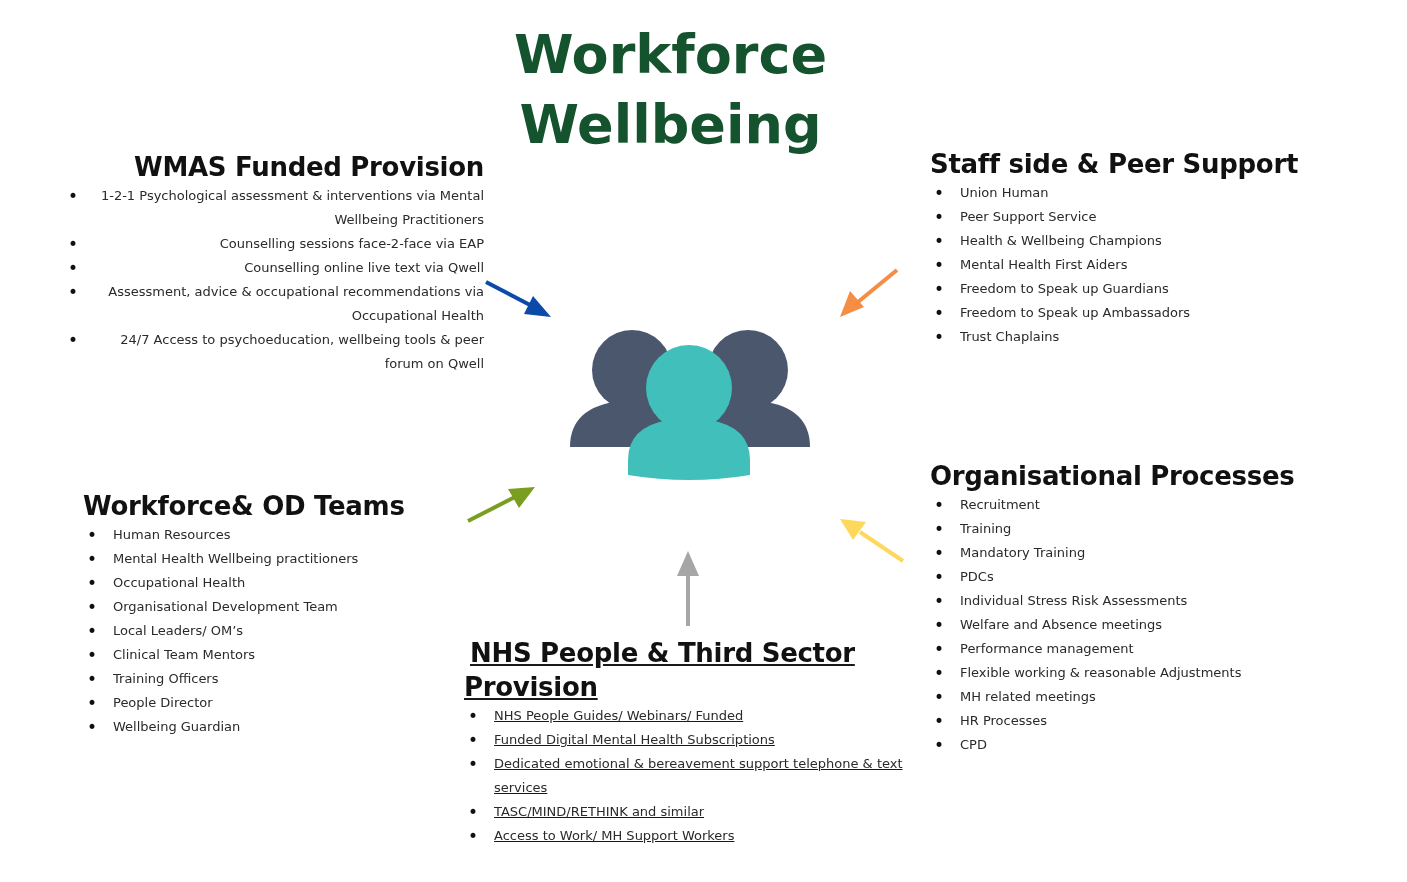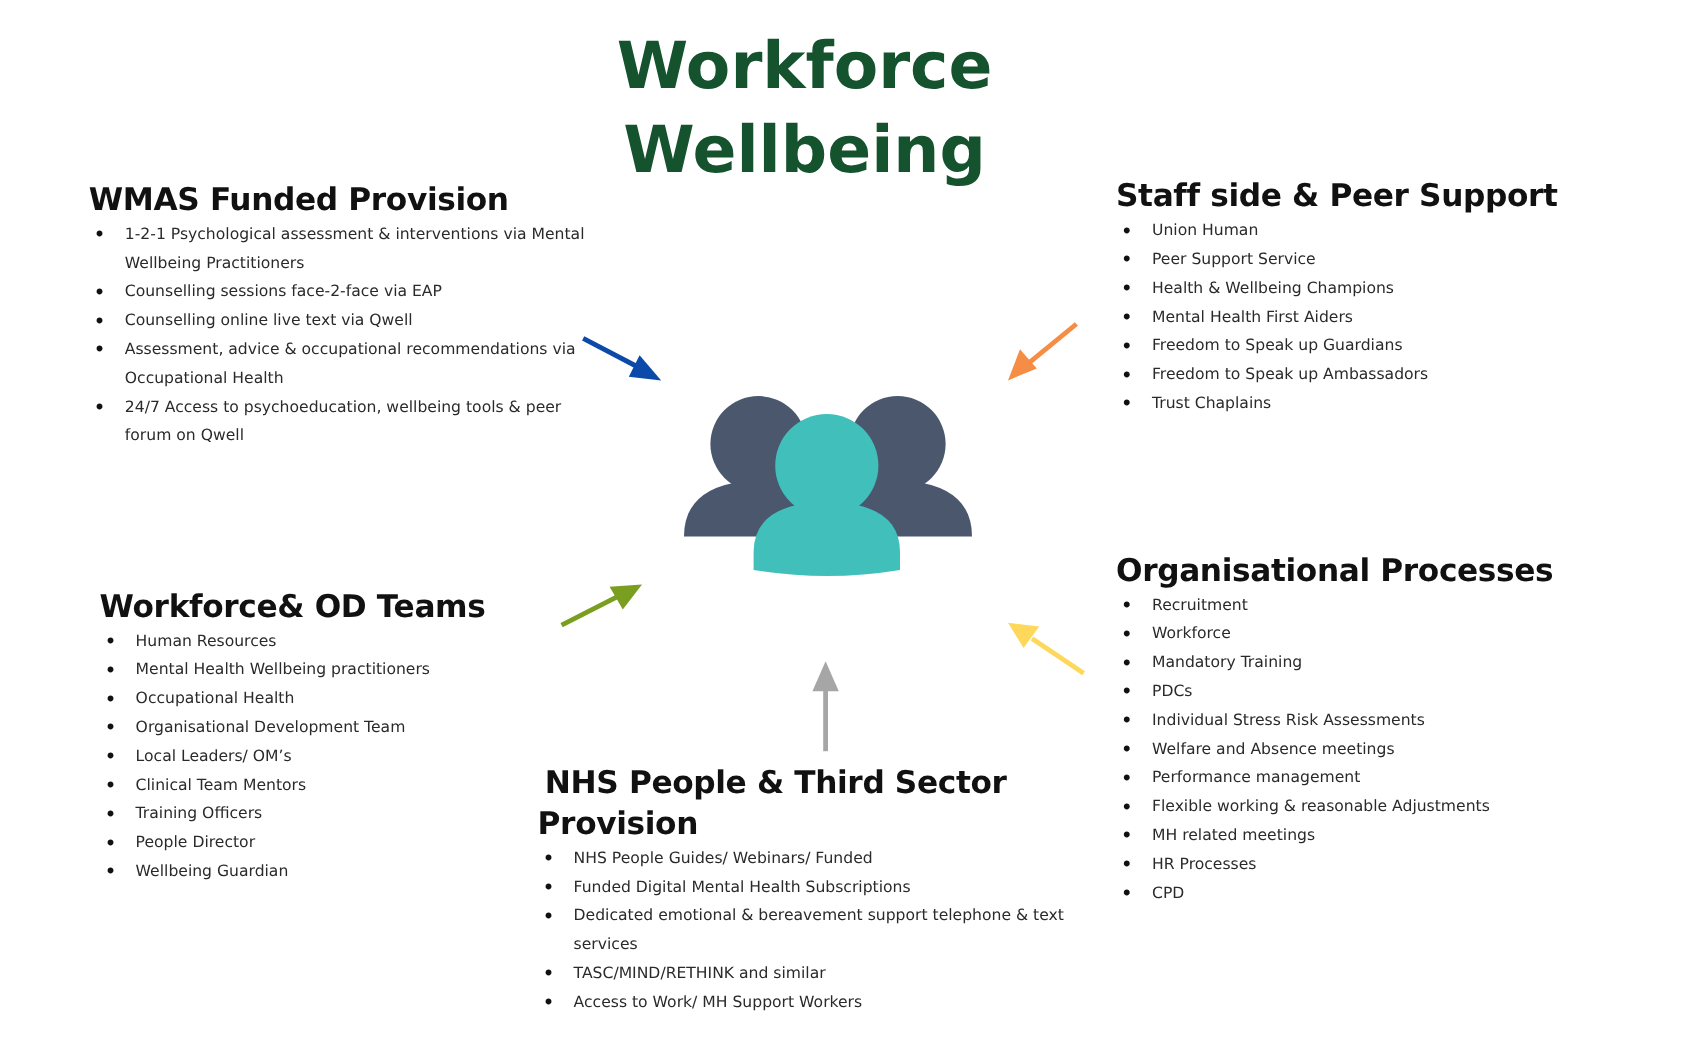--- a/index.html
+++ b/index.html
@@ -8,25 +8,25 @@
     .title { position: absolute; left: 388px; top: 20px; width: 565px; text-align: center;
              font-family: "DejaVu Sans", sans-serif; font-weight: bold; font-size: 54px;
              color: #14532d; letter-spacing: 0px; margin: 0; line-height: 70px; }
     .section { position: absolute; }
     .section h2 { margin: 0; font-family: "DejaVu Sans", sans-serif; font-weight: bold;
                   font-size: 26px; color: #111; line-height: 34px; letter-spacing: -0.3px; }
     .section ul { margin: 0; padding: 0; list-style: none; }
     .section li { position: relative; font-family: "DejaVu Sans", sans-serif; font-size: 13px;
                   line-height: 24px; color: #2a2a2a; padding-left: 30px; }
     .section li::before { content: "\2022"; position: absolute; left: 4px; top: 0; color: #111; font-size: 17px; }
-    #sec-wmas { left: 74px; top: 150px; width: 420px; }
+    #sec-wmas { left: 64px; top: 150px; width: 420px; text-align: right; }
     #sec-staff { left: 930px; top: 147px; width: 420px; }
     #sec-workforce { left: 83px; top: 489px; width: 400px; }
     #sec-org { left: 930px; top: 459px; width: 470px; }
-    #sec-nhs { left: 448px; top: 636px; width: 440px; }
+    #sec-nhs { left: 464px; top: 636px; width: 440px; text-decoration: underline; }
     #sec-nhs h2.first { padding-left: 6px; }
     .arrows { position: absolute; left: 0; top: 0; width: 1407px; height: 882px; pointer-events: none; }
     .people { position: absolute; left: 565px; top: 315px; width: 250px; height: 170px; }
   </style>
 </head>
 <body>
 
 <h1 class="title">Workforce Wellbeing</h1>
 
 <svg class="arrows" viewBox="0 0 1407 882">
@@ -101,21 +101,21 @@
     <li>Training Officers</li>
     <li>People Director</li>
     <li>Wellbeing Guardian</li>
   </ul>
 </div>
 
 <div class="section" id="sec-org">
   <h2>Organisational Processes</h2>
   <ul>
     <li>Recruitment</li>
-    <li>Workforce</li>
+    <li>Training</li>
     <li>Mandatory Training</li>
     <li>PDCs</li>
     <li>Individual Stress Risk Assessments</li>
     <li>Welfare and Absence meetings</li>
     <li>Performance management</li>
     <li>Flexible working &amp; reasonable Adjustments</li>
     <li>MH related meetings</li>
     <li>HR Processes</li>
     <li>CPD</li>
   </ul>

